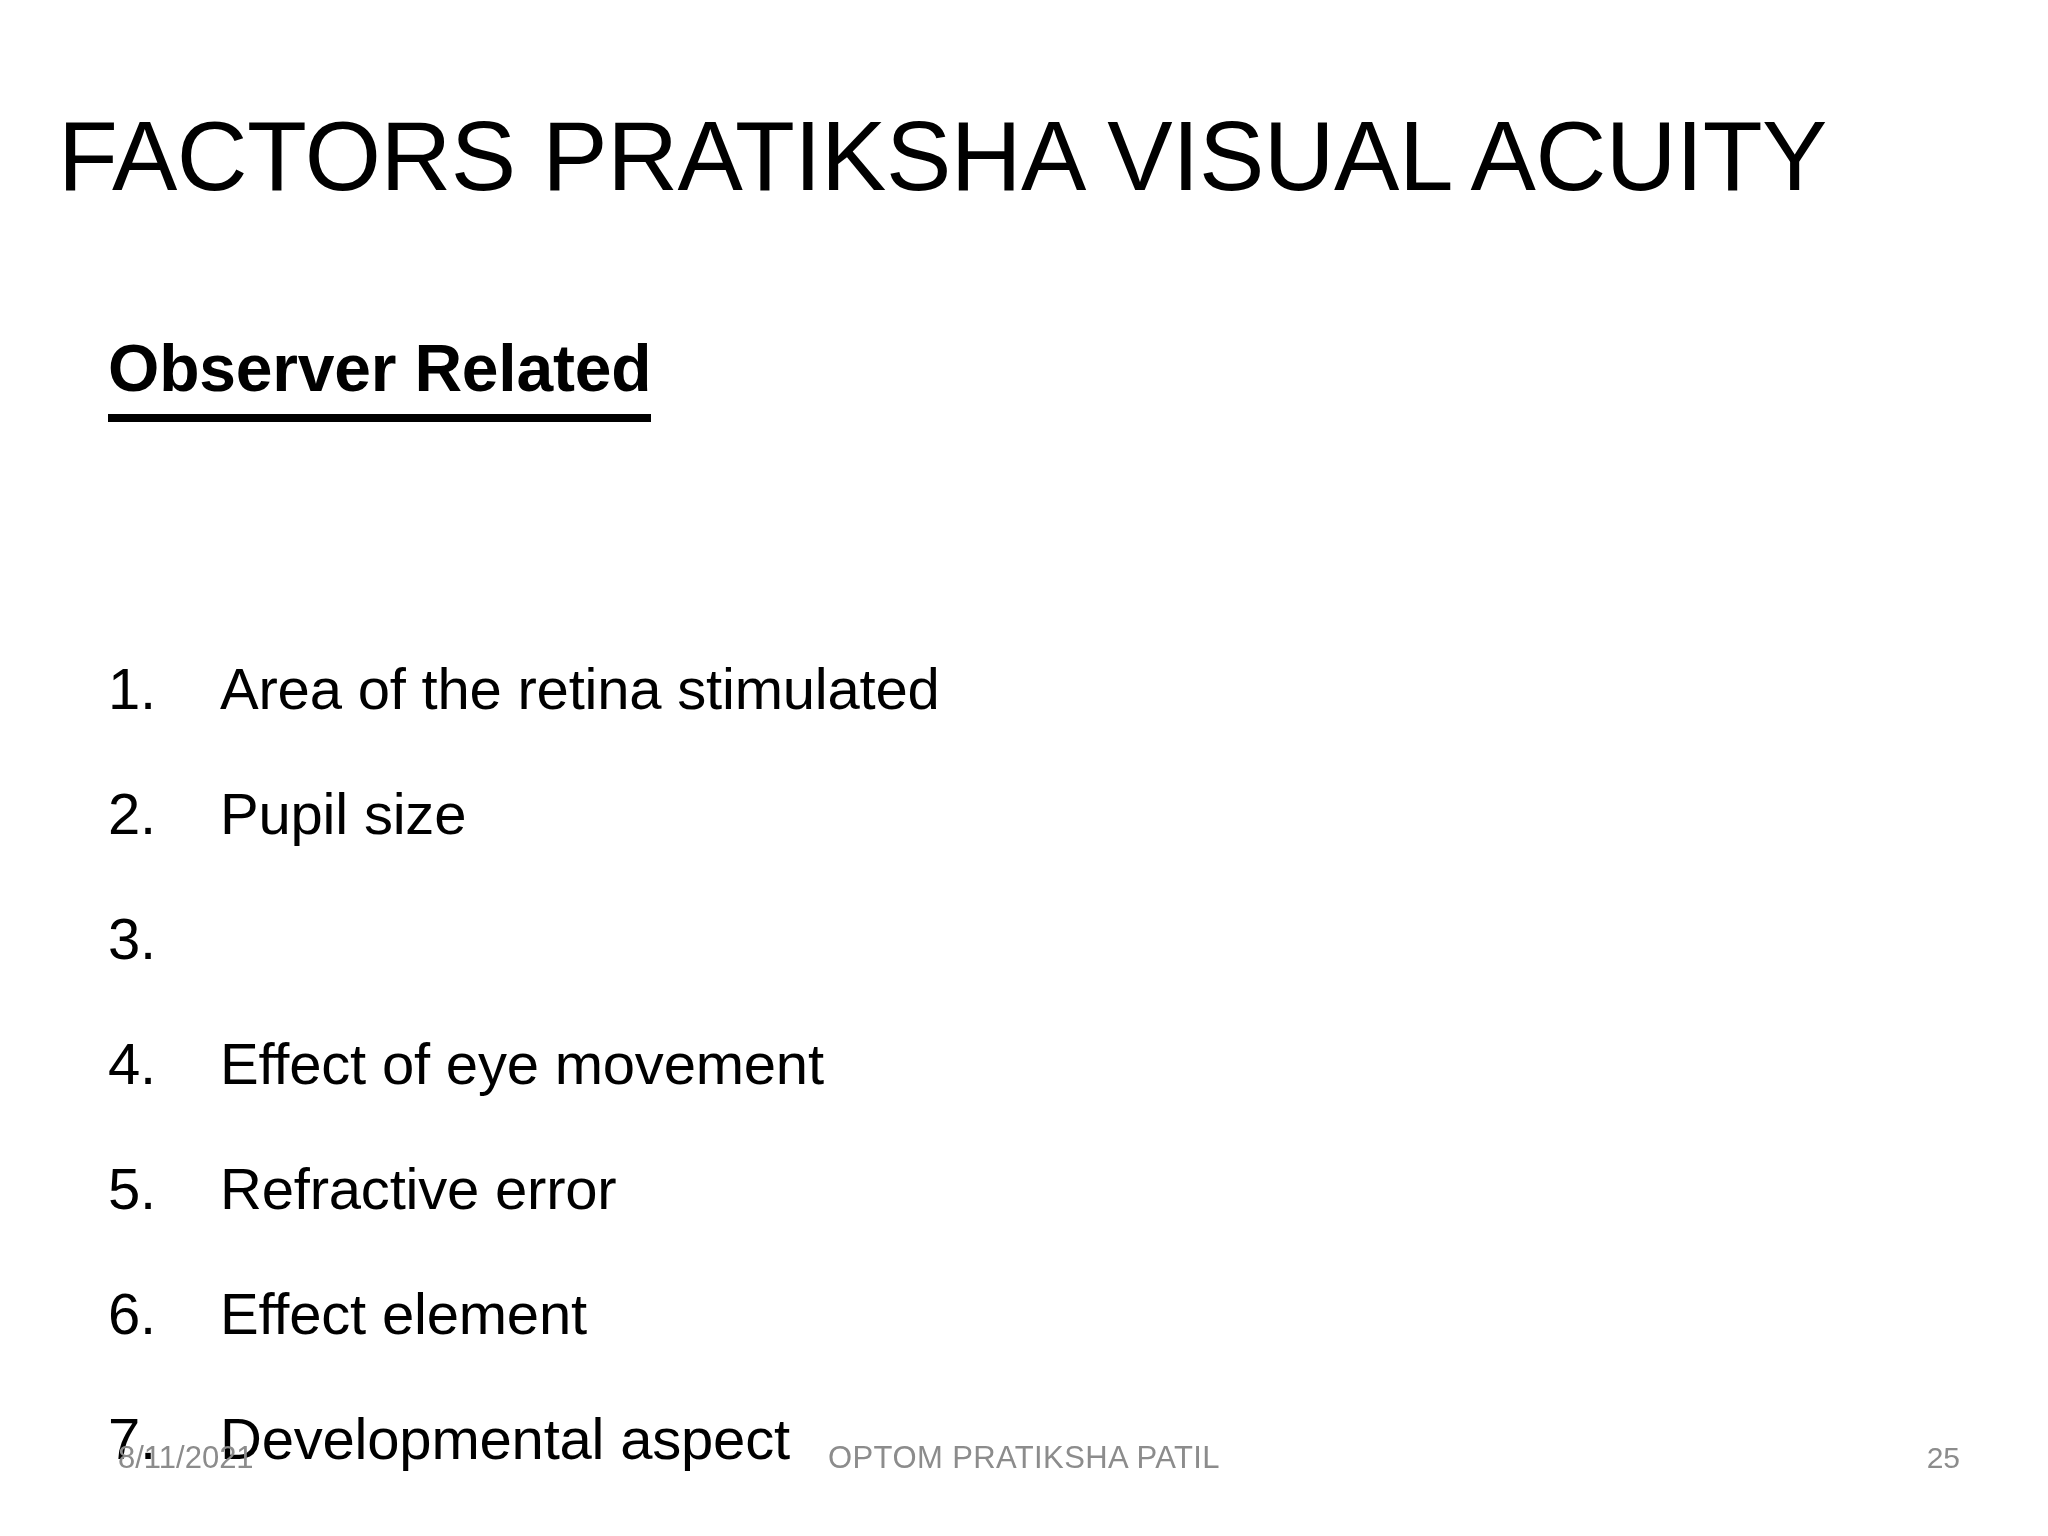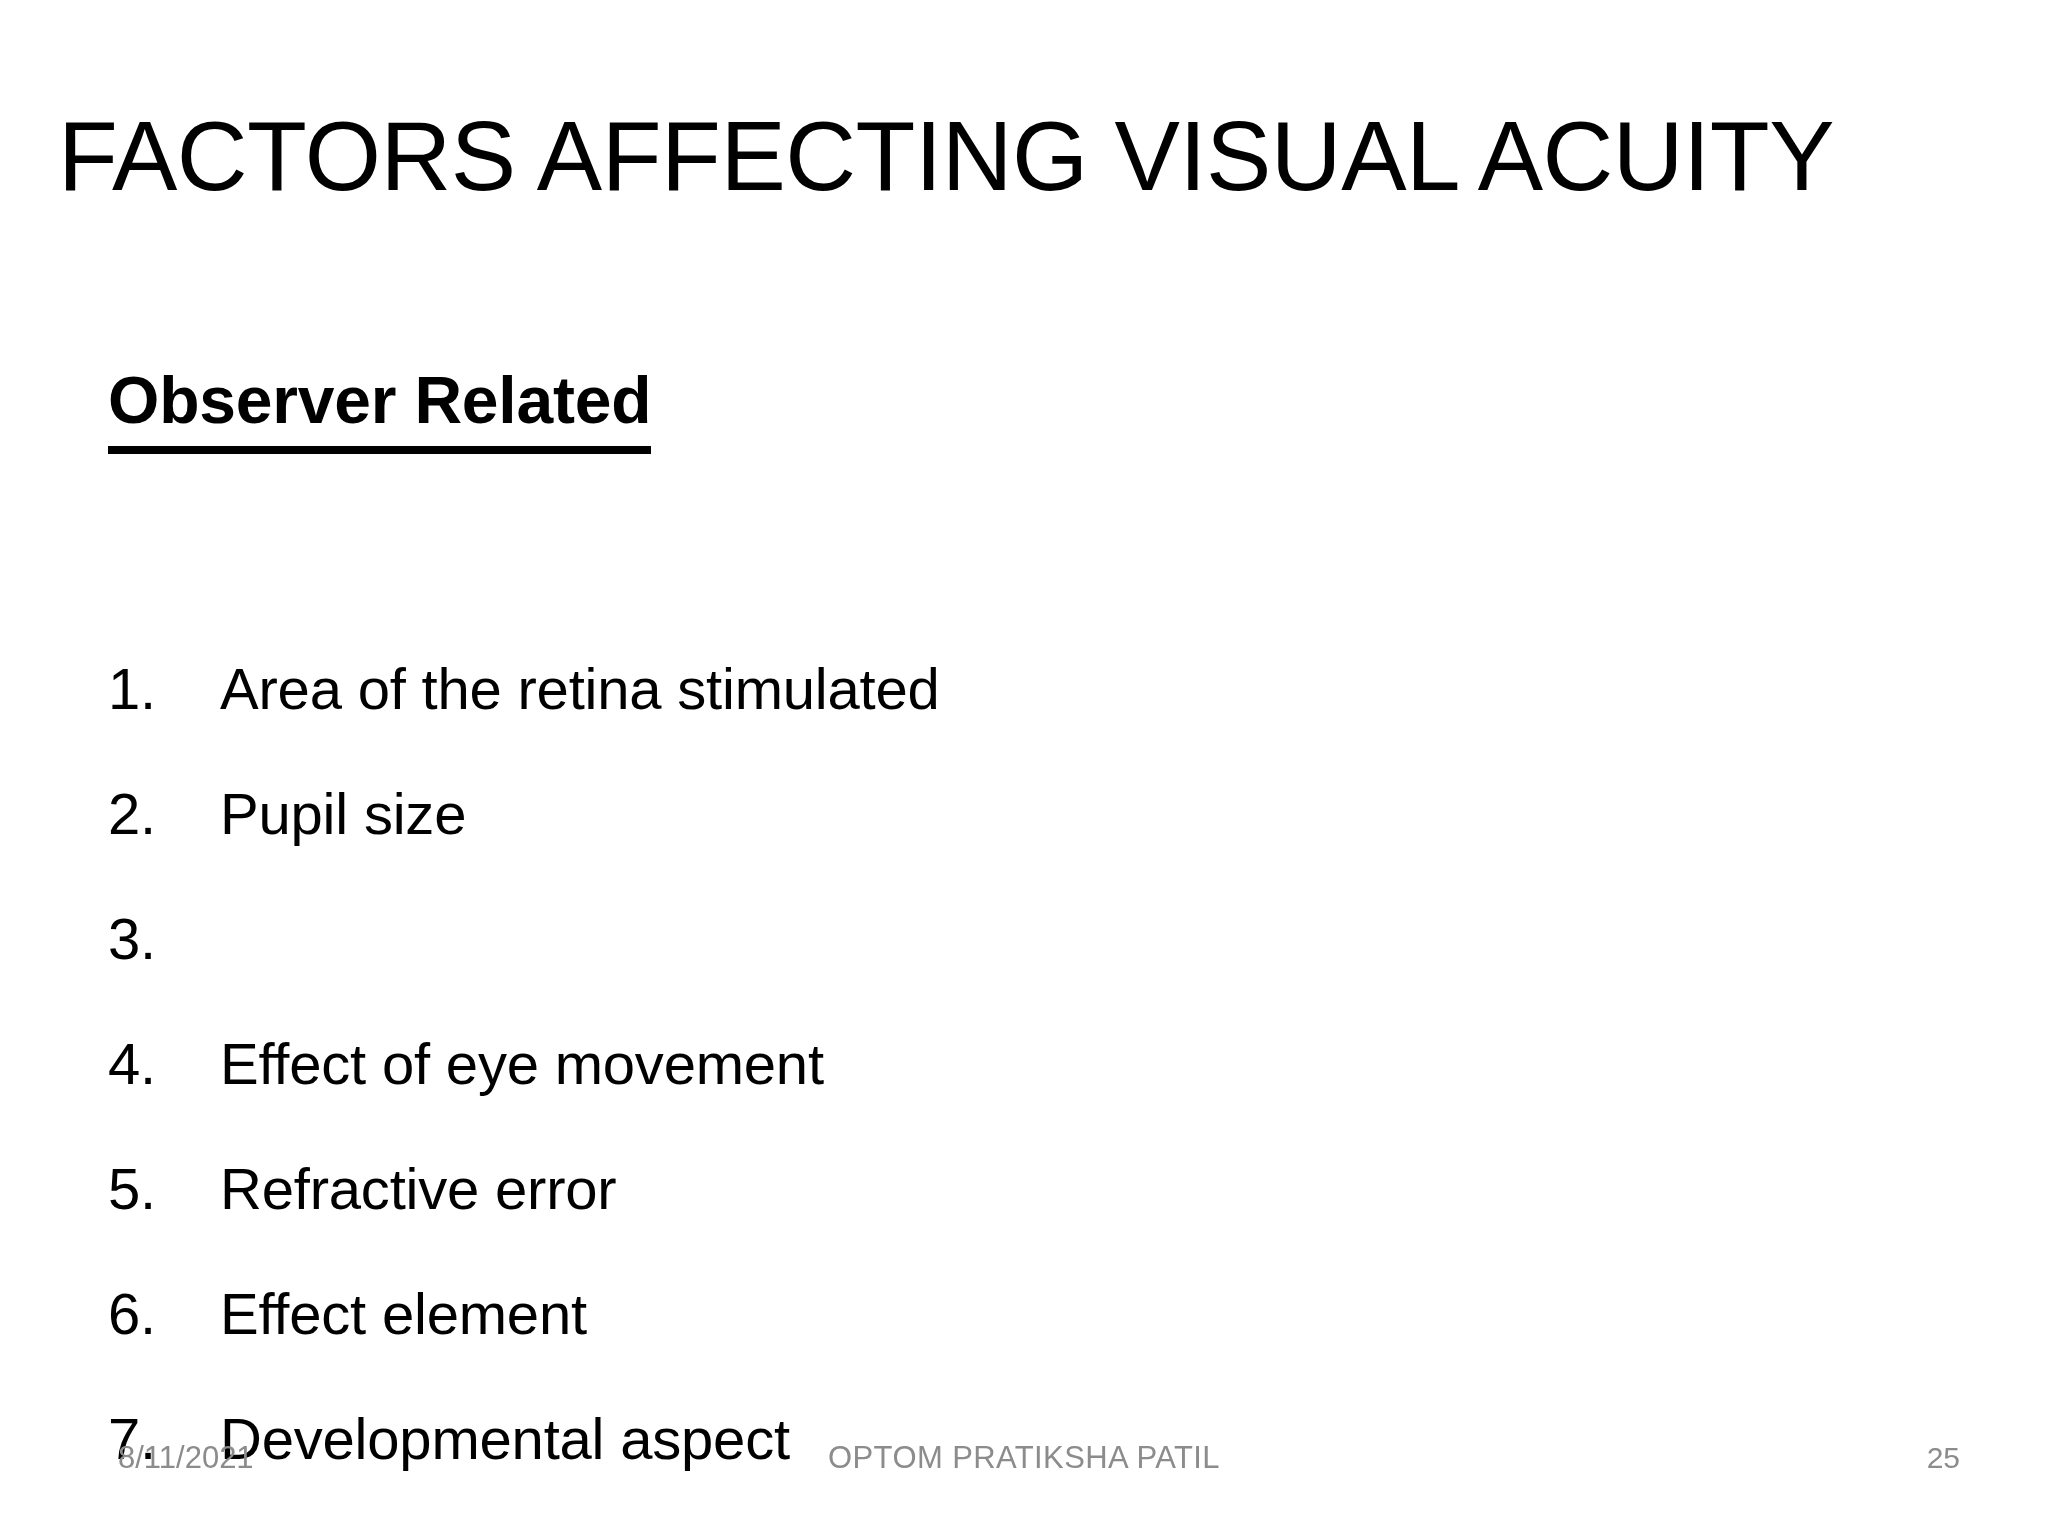--- a/index.html
+++ b/index.html
@@ -30,21 +30,21 @@
     font-weight: 400;
     color: #000000;
     letter-spacing: -0.5px;
     white-space: nowrap;
   }
 
   
   .subtitle-wrap {
     position: absolute;
     left: 108px;
-    top: 364px;
+    top: 332px;
   }
 
   .subtitle {
     display: inline-block;
     font-size: 66px;
     line-height: 1.12;
     font-weight: 700;
     color: #000000;
     border-bottom: 8px solid #000000;
     padding-bottom: 8px;
@@ -124,21 +124,21 @@
     line-height: 40px;
     color: #8c8c8c;
     white-space: nowrap;
   }
 </style>
 </head>
 <body>
 
 <div class="slide">
 
-  <h1 class="slide-title">FACTORS AFFECTING VISUAL ACUITY</h1>
+  <h1 class="slide-title">FACTORS PRATIKSHA VISUAL ACUITY</h1>
 
   <div class="subtitle-wrap">
     <span class="subtitle">Observer Related</span>
   </div>
 
   <ol class="list">
     <li class="list-item">
       <span class="list-num">1.</span>
       <span class="list-text">Area of the retina stimulated</span>
     </li>

